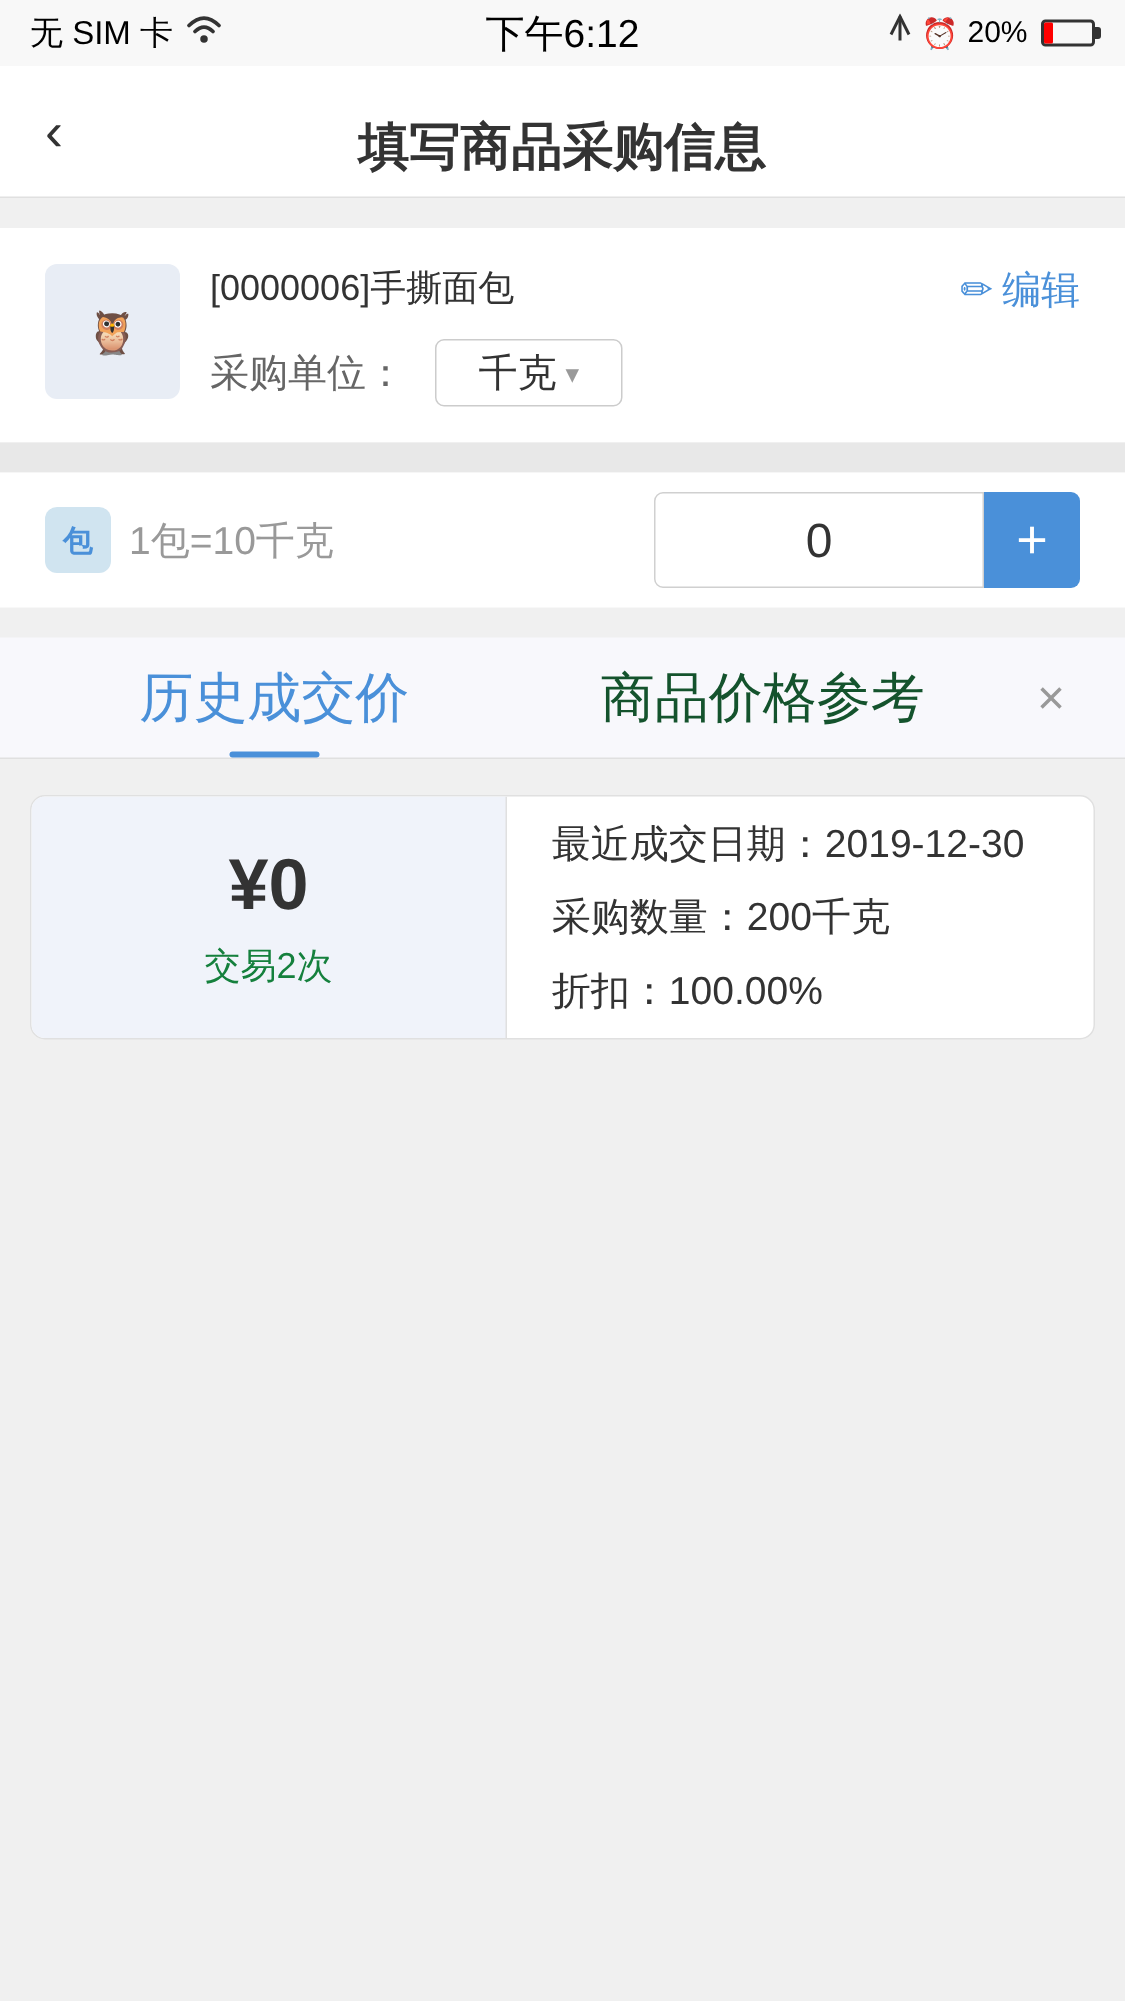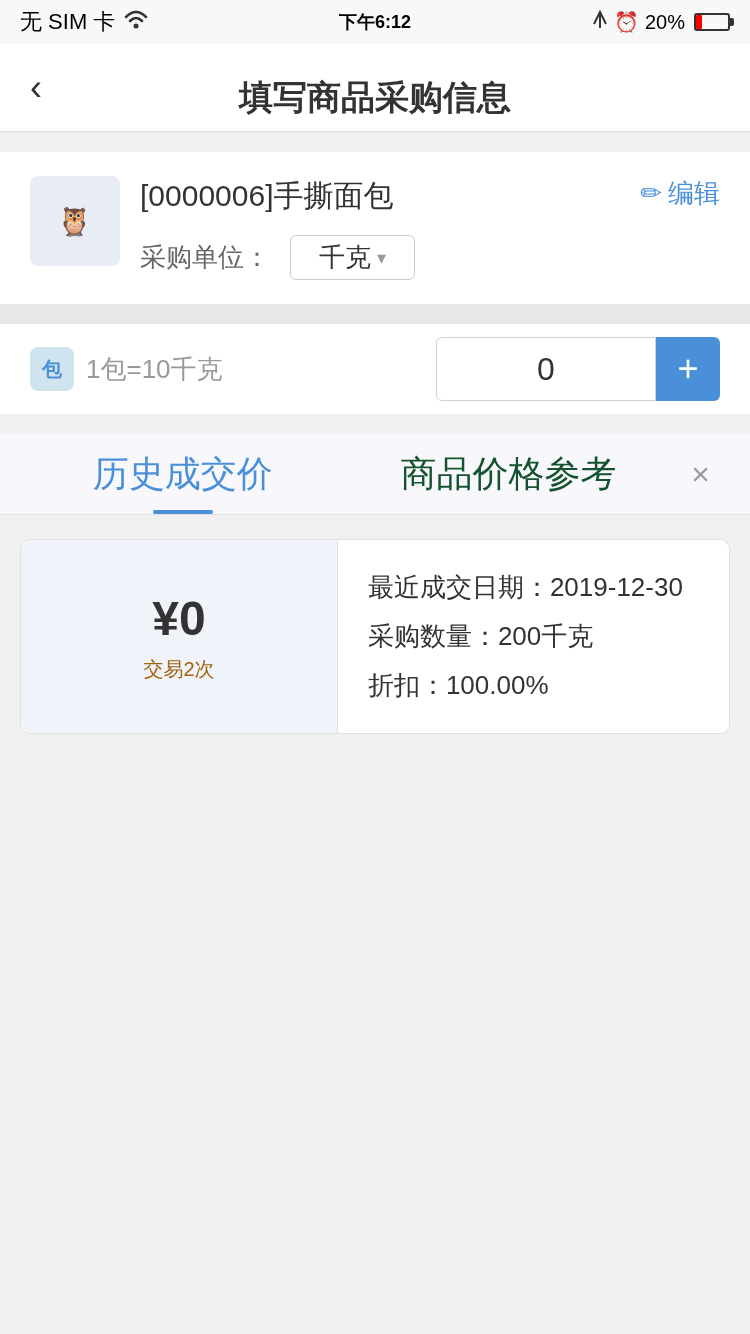--- a/index.html
+++ b/index.html
@@ -25,22 +25,22 @@
       font-weight: 500;
       gap: 19px;
     }
     .status-left {
       display: flex;
       align-items: center;
       gap: 8px;
       font-size: 22px;
     }
     .status-center {
-      font-size: 18px;
-      font-weight: 700;
+      font-size: 26px;
+      font-weight: 400;
       position: absolute;
       left: 50%;
       transform: translateX(-50%);
     }
     .status-right {
       display: flex;
       align-items: center;
       gap: 6px;
       font-size: 20px;
     }
@@ -127,21 +127,21 @@
       justify-content: center;
       color: #7a9bc9;
       font-size: 28px;
     }
     .product-info {
       display: flex;
       flex-direction: column;
       gap: 18px;
     }
     .product-name {
-      font-size: 30px;
+      font-size: 24px;
       color: #333;
       font-weight: 500;
     }
     .product-unit-row {
       display: flex;
       align-items: center;
       gap: 20px;
       font-size: 26px;
       color: #666;
     }
@@ -321,27 +321,27 @@
       justify-content: center;
       padding: 30px 20px;
       border-right: 1px solid #e0e0e0;
     }
     .history-price {
       font-size: 48px;
       color: #333;
       font-weight: 600;
     }
     .history-trades {
-      font-size: 20px;
-      color: #a16207;
+      font-size: 24px;
+      color: #15803d;
       margin-top: 10px;
     }
     .history-right {
       flex: 1.2;
-      padding: 30px 30px;
+      padding: 14px 30px;
       display: flex;
       flex-direction: column;
       gap: 14px;
       justify-content: center;
     }
     .history-detail-row {
       font-size: 26px;
       color: #333;
     }
 

